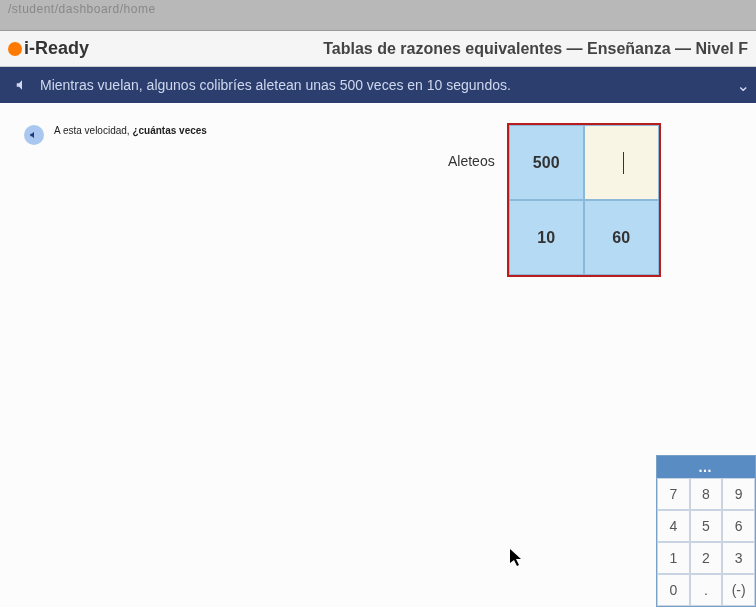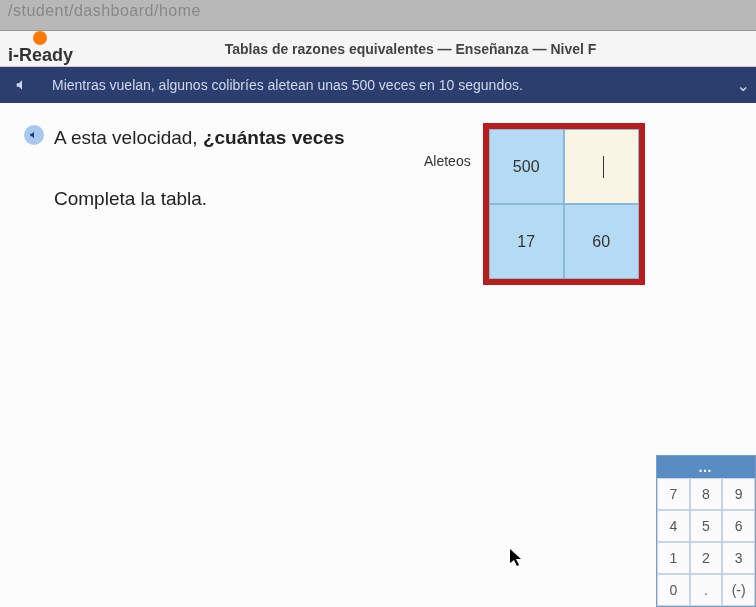--- a/index.html
+++ b/index.html
@@ -6,21 +6,21 @@
   body {
     font-family: Arial, Helvetica, sans-serif;
     background: #b8b8b8;
     width: 756px;
     height: 607px;
     overflow: hidden;
     position: relative;
   }
   .url-bar {
     color: #888;
-    font-size: 16px;
+    font-size: 12px;
     padding: 2px 8px;
     letter-spacing: 0.5px;
   }
   .app-window {
     position: absolute;
     top: 30px;
     left: 0;
     right: 0;
     bottom: 0;
     background: #fcfcfc;
@@ -33,46 +33,44 @@
     background: #f5f5f5;
     border-bottom: 1px solid #ccc;
     padding: 0 8px;
   }
   .logo {
     display: flex;
     align-items: center;
     font-weight: bold;
     font-size: 18px;
     color: #333;
-    flex-direction: column;
   }
   .logo-i {
     width: 14px;
     height: 14px;
     background: #ff7a00;
     border-radius: 50%;
     margin-right: 2px;
     position: relative;
   }
   .breadcrumb {
     flex: 1;
-    text-align: center;
-    font-size: 14px;
+    text-align: right;
+    font-size: 16px;
     color: #444;
     font-weight: 600;
   }
   .context-bar {
     background: #2c3e6e;
     color: #cfd8ee;
     padding: 10px 14px;
     display: flex;
     align-items: flex-start;
     font-size: 14px;
     position: relative;
-    gap: 12px;
   }
   .context-bar .spk {
     width: 16px; height: 16px; margin-right: 10px;
     display:flex; align-items:center; justify-content:center;
   }
   .content {
     padding: 20px 24px;
     display: flex;
     align-items: flex-start;
   }
@@ -89,49 +87,51 @@
     border-radius: 50%;
     display: flex;
     align-items: center;
     justify-content: center;
     font-size: 10px;
     margin-right: 10px;
     margin-top: 2px;
     flex-shrink: 0;
   }
   .question-text {
-    font-size: 19px;
+    font-size: 10px;
     color: #222;
     line-height: 1.6;
   }
   .question-text b { font-weight: 700; }
   .table-col {
     display: flex;
     align-items: flex-start;
     margin-left: 40px;
   }
   .labels {
     display: flex;
     flex-direction: row;
     margin-right: 8px;
+    margin-left: 24px;
   }
   .labels div {
     height: 75px;
     display: flex;
     align-items: center;
     justify-content: flex-end;
     font-size: 14px;
     color: #333;
     padding-right: 4px;
   }
   .ratio-table {
-    border: 6px solid #b91c1c;
+    border: 2px solid #b91c1c;
     display: grid;
     grid-template-columns: 75px 75px;
     grid-template-rows: 75px 75px;
+    font-weight: bold;
   }
   .cell {
     border: 1px solid #8bb8d9;
     display: flex;
     align-items: center;
     justify-content: center;
     font-size: 16px;
     color: #333;
   }
   .cell.blue { background: #b4daf4; }
@@ -219,35 +219,34 @@
   <div class="content">
     <div class="question-col">
       <div class="spk-small">
         <svg width="10" height="10" viewBox="0 0 24 24" fill="#1d3a7a">
             <path d="M3 9v6h4l5 5V4L7 9H3z"></path>
           </svg>
       </div>
       <div class="question-text">
         <span>A esta velocidad, </span><b>¿cuántas veces</b><br>
         <br>
-        <span>Completa la tabla.</span>
       </div>
     </div>
 
     <div class="table-col">
       <div class="labels">
         <div>Aleteos</div>
       </div>
       <div class="ratio-table">
         <div class="cell blue">500</div>
         <div class="cell input-cell">
           <span></span>
             <span class="cursor"></span>
         </div>
-        <div class="cell blue">17</div>
+        <div class="cell blue">10</div>
         <div class="cell blue">60</div>
       </div>
     </div>
   </div>
 
   <div class="keypad">
     <div class="keypad-header">…</div>
     <div class="keys">
       <div class="key">7</div>
       <div class="key">8</div>

